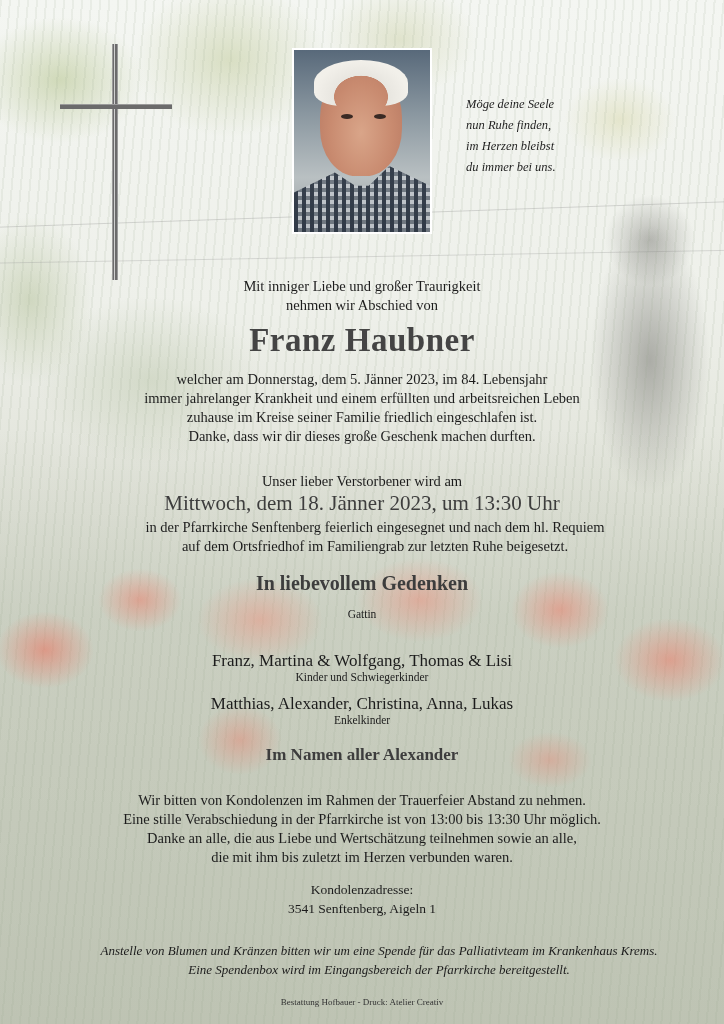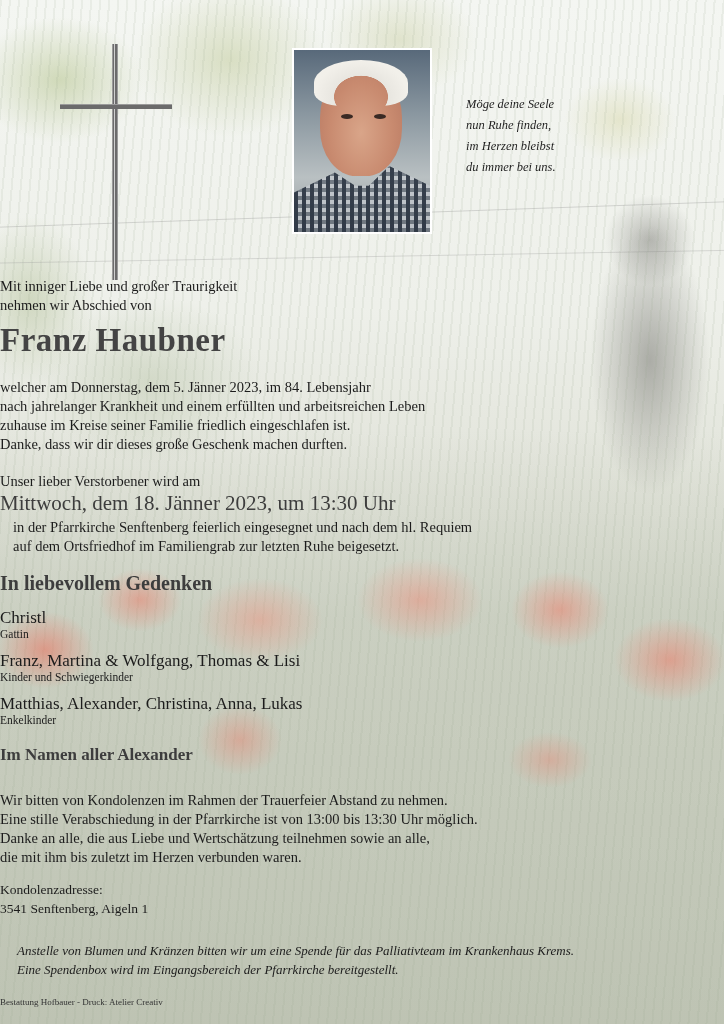--- a/index.html
+++ b/index.html
@@ -69,24 +69,24 @@
     clip-path: polygon(0 40%, 30% 10%, 45% 30%, 55% 30%, 70% 0, 100% 30%, 100% 100%, 0 100%);
     opacity:0.85; }
   .shirt::after { content:""; position:absolute; inset:0;
     background:repeating-linear-gradient(0deg, rgba(30,40,55,0.55) 0 4px, transparent 4px 8px); }
 
   
   .poem { position:absolute; left:466px; top:94px; width:140px; font-style:italic; font-size:12.5px; line-height:21px; color:#1e1e1e; }
   .poem div { white-space:nowrap; }
 
   
-  .c { position:absolute; left:0; width:724px; text-align:left; white-space:nowrap; }
+  .c { position:absolute; left:0; width:724px; text-align:center; white-space:nowrap; }
   .intro { top:277px; font-size:14.5px; line-height:19px; }
   .name { top:322px; font-size:33px; font-weight:bold; color:#444; letter-spacing:0.5px; }
-  .bio { top:378px; font-size:14.5px; line-height:19px; }
+  .bio { top:370px; font-size:14.5px; line-height:19px; }
   .lead { top:472px; font-size:14.5px; line-height:19px; }
   .date { top:491px; font-size:21px; font-weight:normal; color:#3d3d3d; }
   .ceremony { top:518px; font-size:14.5px; line-height:19px;padding-left:13px; }
   .memory { top:572px; font-size:20px; font-weight:bold; color:#3d3d3d; }
   .fam-name { font-size:17px; line-height:20px; }
   .fam-role { font-size:11.5px; line-height:13px; }
   .fam1 { top:608px; }
   .fam2 { top:651px; }
   .fam3 { top:694px; }
   .relatives { top:745px; font-size:17px; font-weight:bold; color:#3d3d3d; }
@@ -130,36 +130,35 @@
 
   <div class="c intro">
     <div>Mit inniger Liebe und großer Traurigkeit</div>
     <div>nehmen wir Abschied von</div>
   </div>
 
   <div class="c name">Franz Haubner</div>
 
   <div class="c bio">
     <div>welcher am Donnerstag, dem 5. Jänner 2023, im 84. Lebensjahr</div>
-    <div>nach jahrelanger Krankheit und einem erfüllten und arbeitsreichen Leben</div>
+    <div>immer jahrelanger Krankheit und einem erfüllten und arbeitsreichen Leben</div>
     <div>zuhause im Kreise seiner Familie friedlich eingeschlafen ist.</div>
     <div>Danke, dass wir dir dieses große Geschenk machen durften.</div>
   </div>
 
   <div class="c lead">Unser lieber Verstorbener wird am</div>
   <div class="c date">Mittwoch, dem 18. Jänner 2023, um 13:30 Uhr</div>
   <div class="c ceremony">
     <div>in der Pfarrkirche Senftenberg feierlich eingesegnet und nach dem hl. Requiem</div>
     <div>auf dem Ortsfriedhof im Familiengrab zur letzten Ruhe beigesetzt.</div>
   </div>
 
   <div class="c memory">In liebevollem Gedenken</div>
 
   <div class="c fam1">
-    <div class="fam-name">Christl</div>
     <div class="fam-role">Gattin</div>
   </div>
   <div class="c fam2">
     <div class="fam-name">Franz, Martina &amp; Wolfgang, Thomas &amp; Lisi</div>
     <div class="fam-role">Kinder und Schwiegerkinder</div>
   </div>
   <div class="c fam3">
     <div class="fam-name">Matthias, Alexander, Christina, Anna, Lukas</div>
     <div class="fam-role">Enkelkinder</div>
   </div>

